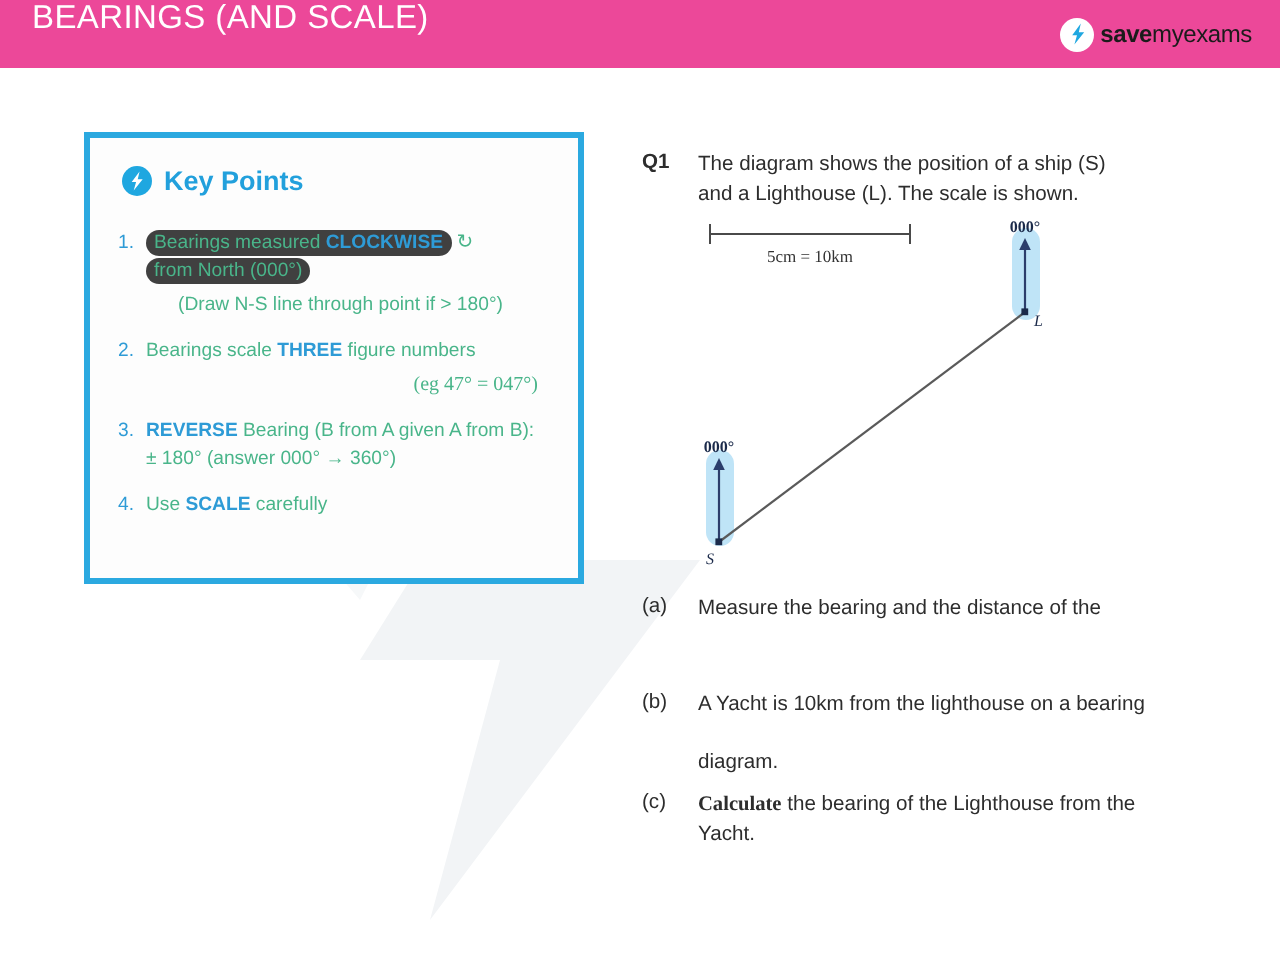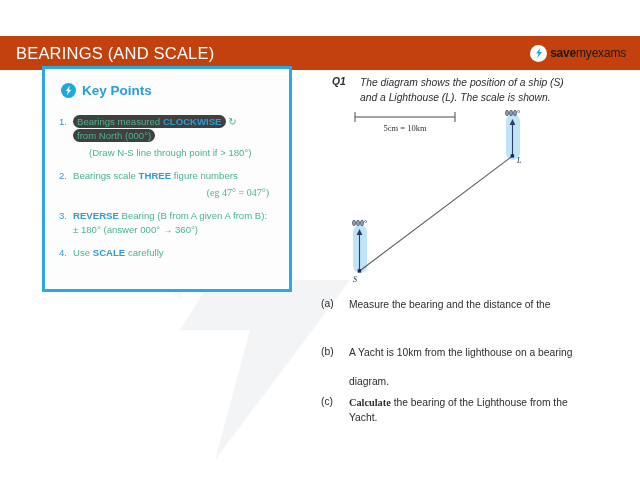--- a/index.html
+++ b/index.html
@@ -19,26 +19,24 @@
     width: 300px; height: 290px;
     pointer-events: none;
     opacity: 1;
   }
 
   
   .header {
     position: absolute;
     left: 0; top: 0;
     width: 640px; height: 34px;
-    background: #c2410c;
+    background: #ec4899;
     display: flex;
-    align-items: center;
     justify-content: space-between;
     padding: 0 14px 0 16px;
-    margin-top: 36px;
   }
   .header-title {
     color: #ffffff;
     font-size: 16.5px;
     font-weight: 500;
     letter-spacing: 0.2px;
     white-space: nowrap;
   }
   .logo { display: flex; align-items: center; gap: 3px; }
   .logo-mark {
@@ -108,23 +106,22 @@
     margin-top: 3px;
     padding-left: 16px;
   }
   .kp-sub.right { text-align: right; padding-left: 0; padding-right: 6px; }
   .serif { font-family: "Liberation Serif", serif; font-size: 10px; }
   .cw-icon { color: #49B58A; font-size: 10px; }
 
   
   .qcol {
     position: absolute;
-    left: 332px; top: 76px;
+    left: 321px; top: 76px;
     width: 300px;
-    font-style: italic;
   }
   .qrow { display: flex; margin-bottom: 4px; }
   .qlabel {
     flex: none;
     font-size: 10.3px;
     font-weight: 700;
     color: #2d2d2d;
     width: 28px;
   }
   .qtext {

